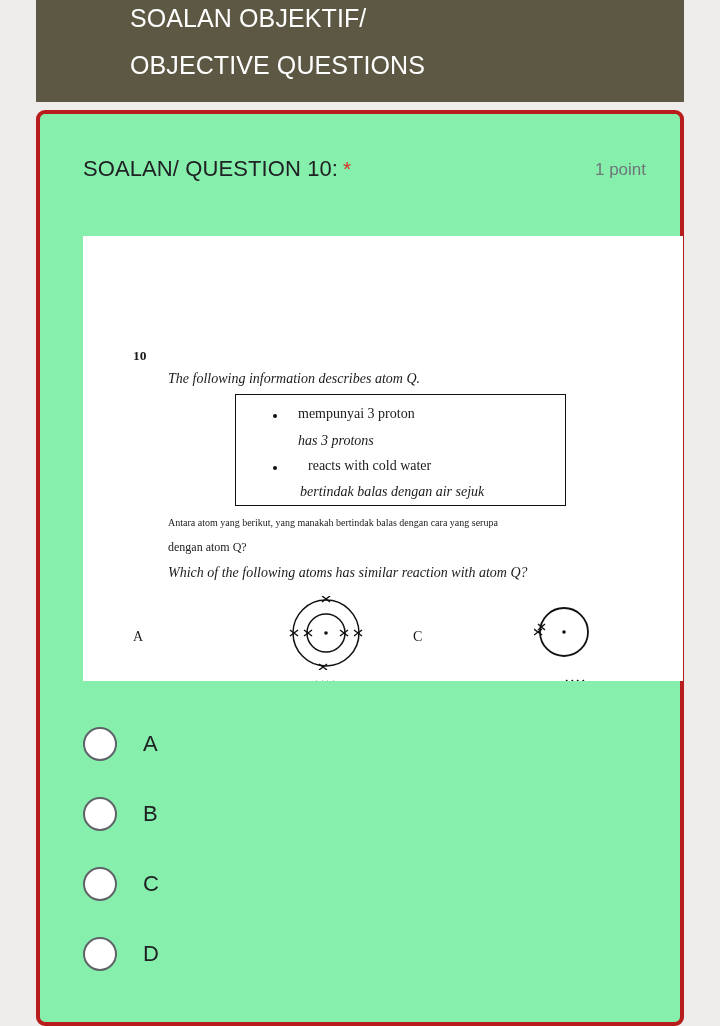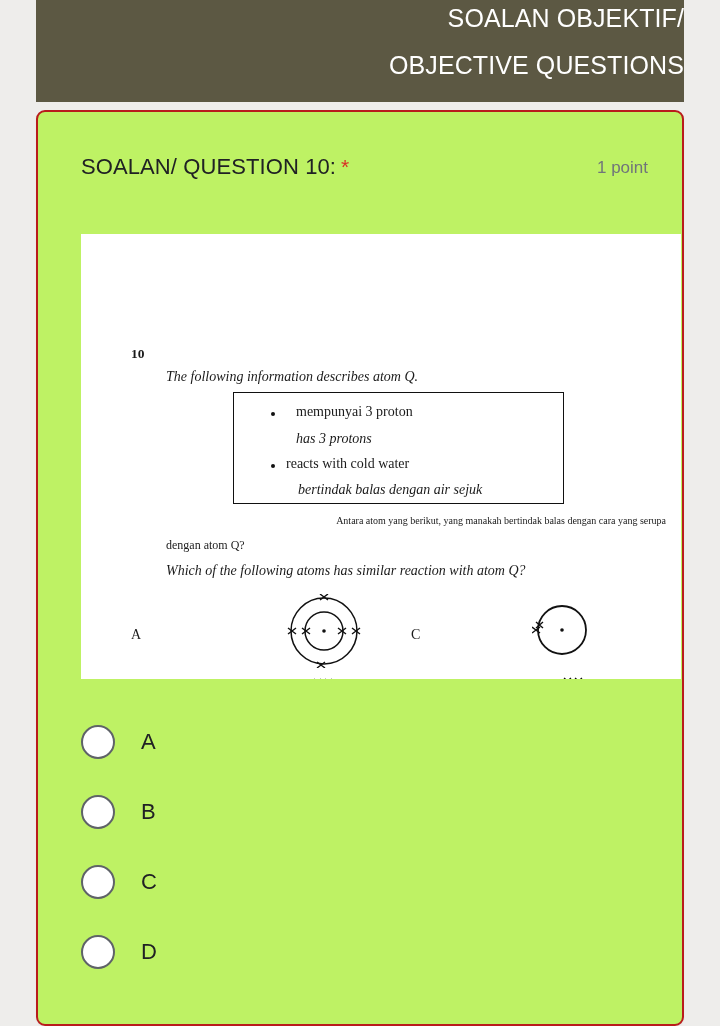--- a/index.html
+++ b/index.html
@@ -7,21 +7,20 @@
     margin: 0; padding: 0;
     width: 720px; height: 1026px;
     background: #eeedeb;
     font-family: "Liberation Sans", sans-serif;
     overflow: hidden;
   }
   #page {
     position: relative;
     width: 720px; height: 1026px;
     background: #eeedeb;
-    text-align: right;
   }
 
   
   .section-header {
     position: absolute;
     left: 36px; top: 0; width: 648px; height: 102px;
     background: #5c5843;
     color: #ffffff;
     padding: 0 0 0 94px;
     display: flex;
@@ -33,22 +32,22 @@
     line-height: 47px;
     letter-spacing: 0.1px;
     white-space: nowrap;
   }
   .section-header .line.first { margin-top: -5px; }
 
   
   .q-card {
     position: absolute;
     left: 36px; top: 110px; width: 648px; height: 916px;
-    background: #bef264;
-    border: 2px solid #b91c1c;
+    background: #86efac;
+    border: 4px solid #b91c1c;
     border-radius: 9px;
     box-shadow: 0 1px 2px rgba(0,0,0,0.04);
   }
 
   .q-head {
     position: absolute;
     left: 43px; top: 41px; right: 34px;
     display: flex;
     align-items: flex-start;
     justify-content: space-between;
@@ -179,21 +178,21 @@
       <div class="qnum">10</div>
       <div class="stem2">The following information describes atom Q.</div>
 
       <div class="infobox">
         <div class="bullet" style="left:37px; top:19px;"></div>
         <div class="item" style="left:62px; top:11px;">mempunyai 3 proton</div>
 
         <div class="item" style="left:62px; top:38px; font-style:italic;">has 3 protons</div>
 
         <div class="bullet" style="left:37px; top:71px;"></div>
-        <div class="item" style="left:52px; top:63px;">reacts with cold water</div>
+        <div class="item" style="left:72px; top:63px;">reacts with cold water</div>
 
         <div class="item" style="left:64px; top:89px; font-style:italic;">bertindak balas dengan air sejuk</div>
       </div>
 
       <div class="prompt1">Antara atom yang berikut, yang manakah bertindak balas dengan cara yang serupa</div>
       <div class="prompt2">dengan atom Q?</div>
       <div class="prompt3">Which of the following atoms has similar reaction with atom Q?</div>
 
       <div class="opt-letter" style="left:50px; top:393px;">A</div>
 

